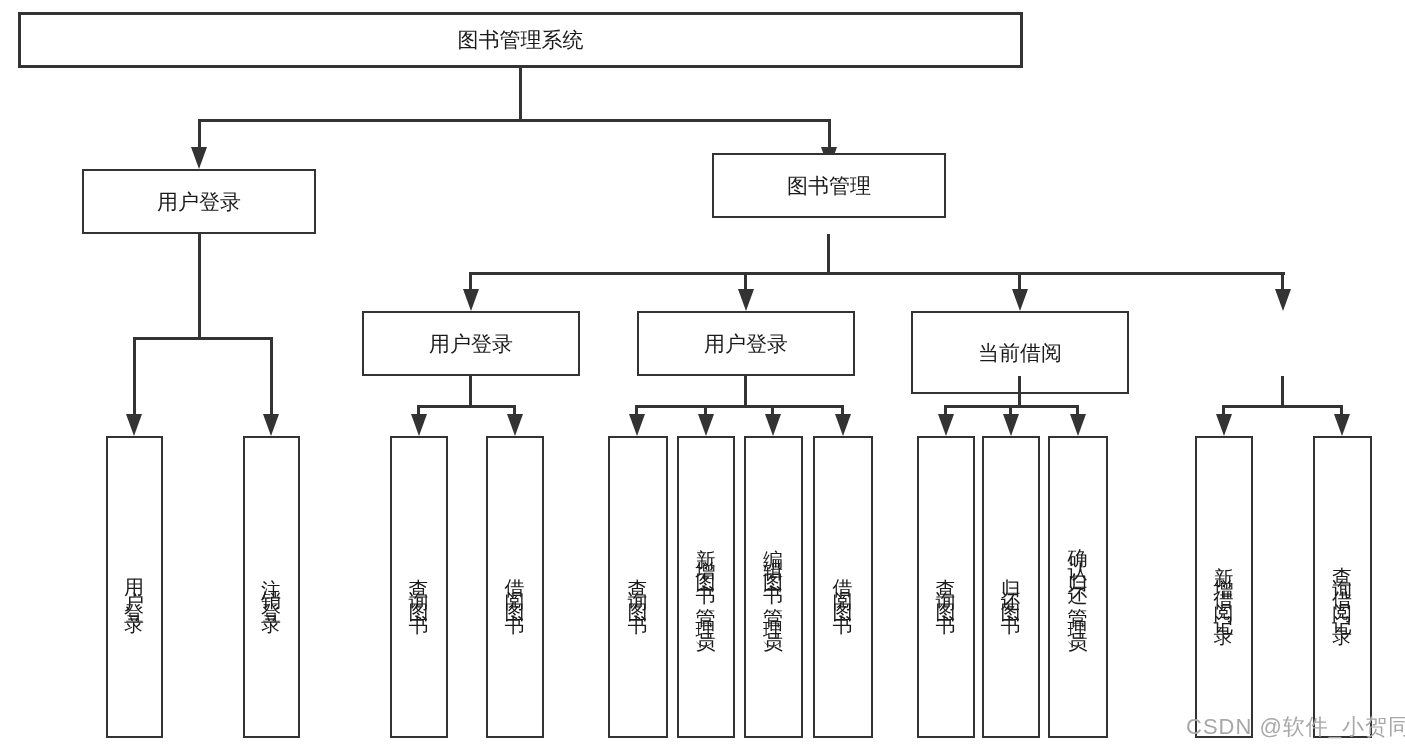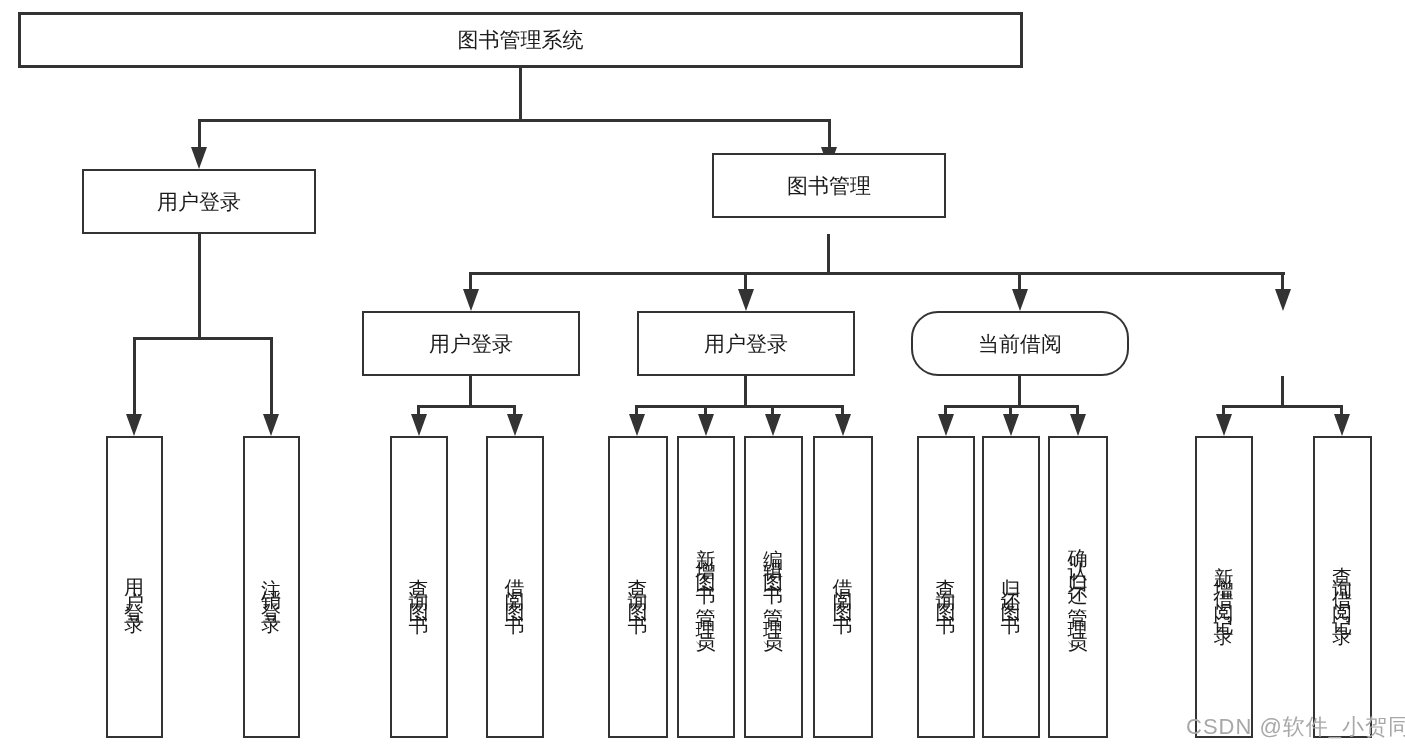--- a/index.html
+++ b/index.html
@@ -100,21 +100,21 @@
   <div class="ah" style="left:1012px; top:289px;"></div>
   <div class="vl" style="left:1281px; top:272px; height:19px;"></div>
   <div class="ah" style="left:1275px; top:289px;"></div>
 
   <div class="box hbox" style="left:362px; top:311px; width:218px; height:65px;">
     <span>用户登录</span>
   </div>
   <div class="box hbox" style="left:637px; top:311px; width:218px; height:65px;">
     <span>用户登录</span>
   </div>
-  <div class="box hbox" style="left:911px; top:311px; width:218px; height:65px;border-radius:27px;">
+  <div class="box hbox" style="left:911px; top:311px; width:218px; height:83px;">
     <span>当前借阅</span>
   </div>
 
   <div class="vl" style="left:469px; top:376px; height:29px;"></div>
   <div class="hl" style="left:417px; top:405px; width:99px;"></div>
   <div class="vl" style="left:417px; top:405px; height:11px;"></div>
   <div class="ah" style="left:411px; top:414px;"></div>
   <div class="vl" style="left:513px; top:405px; height:11px;"></div>
   <div class="ah" style="left:507px; top:414px;"></div>
 

